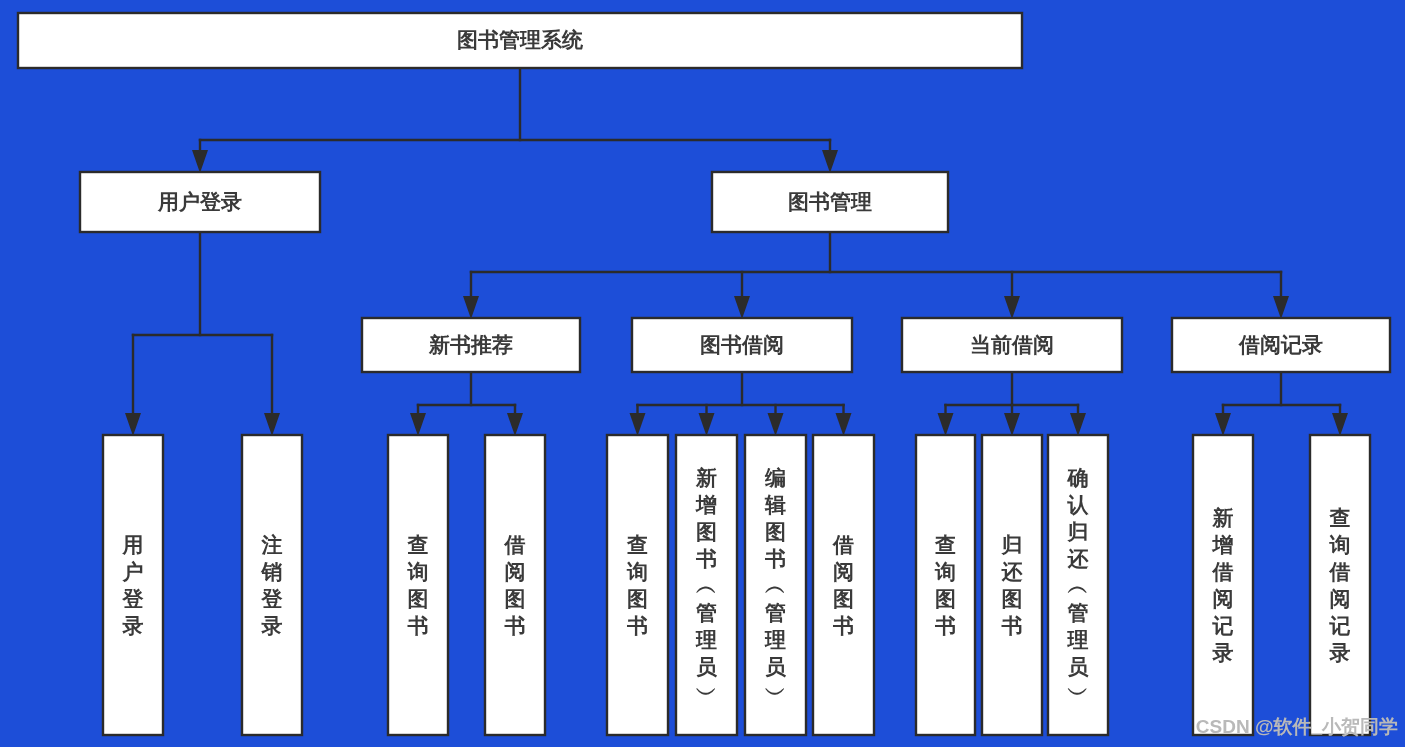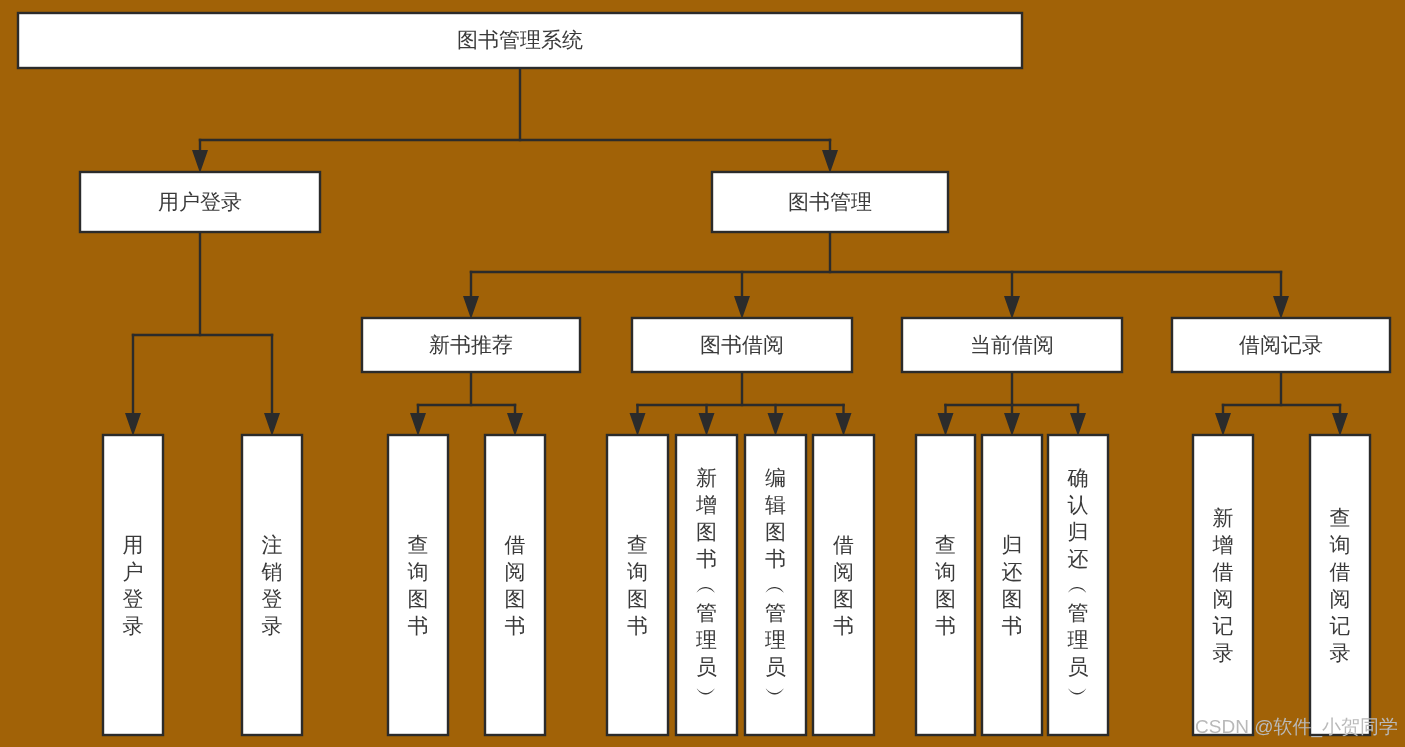--- a/index.html
+++ b/index.html
@@ -7,22 +7,23 @@
     padding: 0;
     background: #ffffff;
   }
   body {
     font-family: "Liberation Sans", "DejaVu Sans", sans-serif;
   }
   #diagram-root {
     position: relative;
     width: 1405px;
     height: 747px;
-    background: #a16207;
+    background: #1d4ed8;
     overflow: hidden;
+    font-weight: bold;
   }
   svg.diagram-canvas {
     position: absolute;
     left: 0;
     top: 0;
     width: 1405px;
     height: 747px;
     display: block;
   }
   .node-box {

